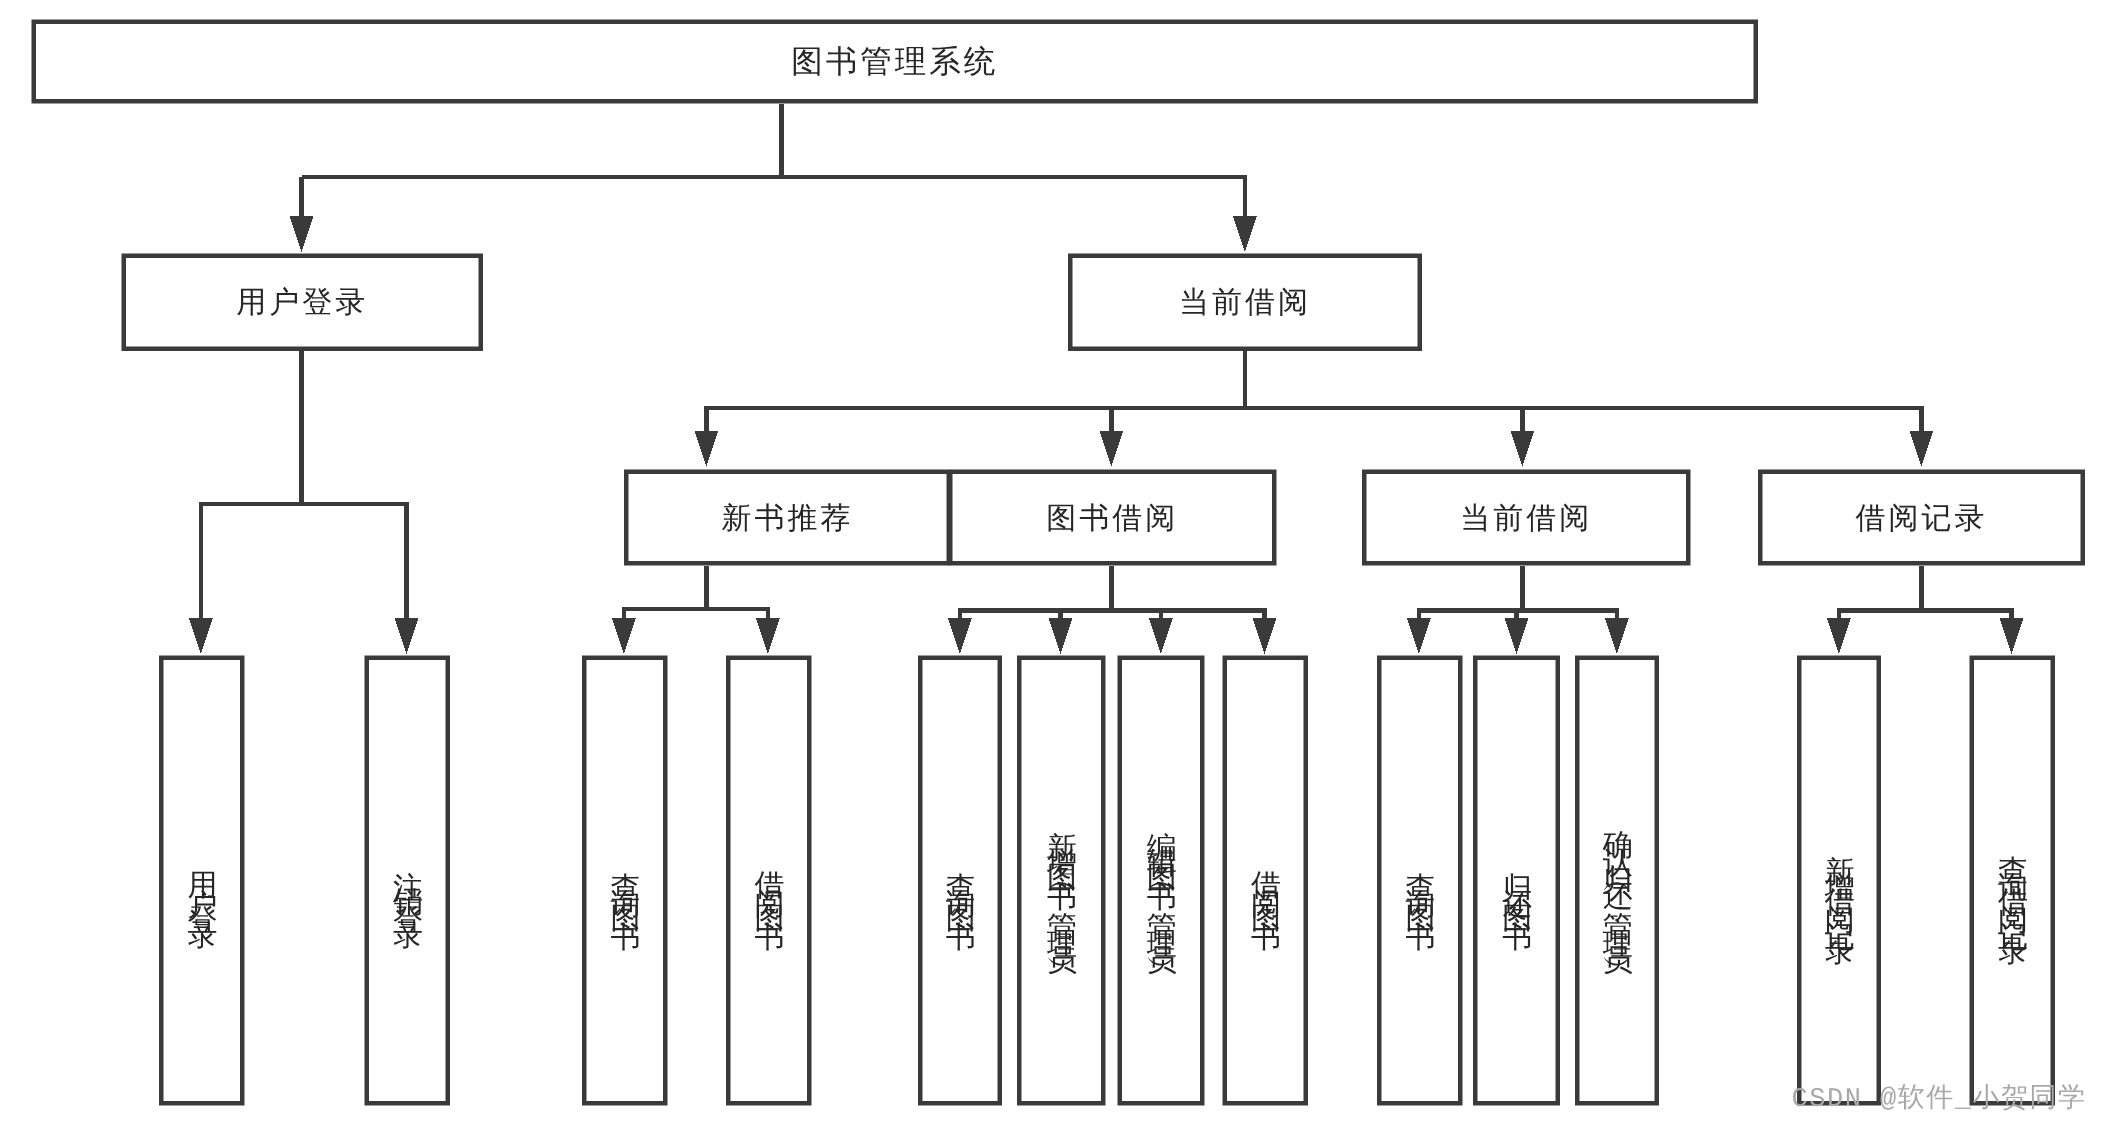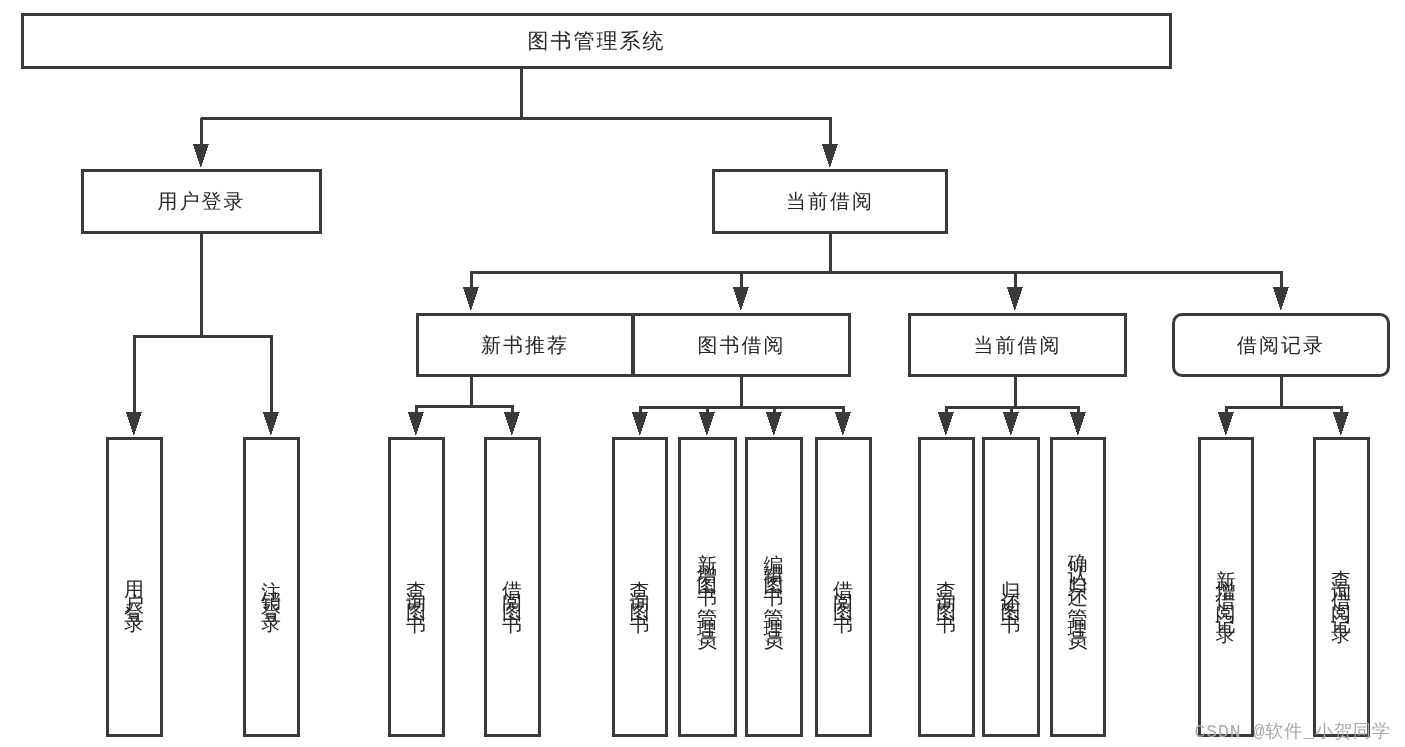--- a/index.html
+++ b/index.html
@@ -143,21 +143,21 @@
   </svg>
 
   <div class="node root" style="left:21px; top:13px; width:1151px; height:56px;">图书管理系统</div>
 
   <div class="node" style="left:81px; top:169px; width:241px; height:65px;">用户登录</div>
   <div class="node" style="left:712px; top:169px; width:236px; height:65px;">当前借阅</div>
 
   <div class="node" style="left:372px; top:313px; width:218px; height:64px;margin-left:44px;">新书推荐</div>
   <div class="node" style="left:908px; top:313px; width:219px; height:64px;">当前借阅</div>
   <div class="node" style="left:632px; top:313px; width:219px; height:64px;">图书借阅</div>
-  <div class="node" style="left:1172px; top:313px; width:218px; height:64px;border-radius:10px;">借阅记录</div>
+  <div class="node" style="left:1172px; top:313px; width:218px; height:64px;">借阅记录</div>
 
   <div class="leaf" style="left:106px; top:437px; width:57px; height:300px;">
     <span>用户登录</span>
   </div>
   <div class="leaf" style="left:243px; top:437px; width:57px; height:300px;">
     <span>注销登录</span>
   </div>
 
   <div class="leaf" style="left:388px; top:437px; width:57px; height:300px;">
     <span>查询图书</span>

